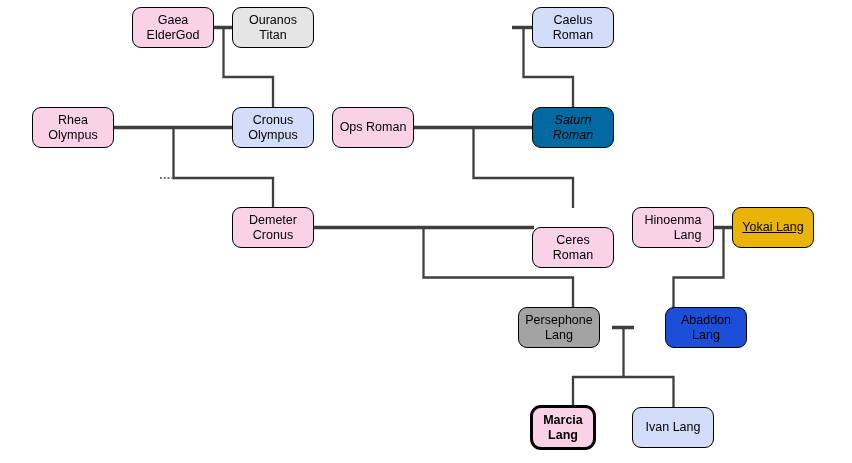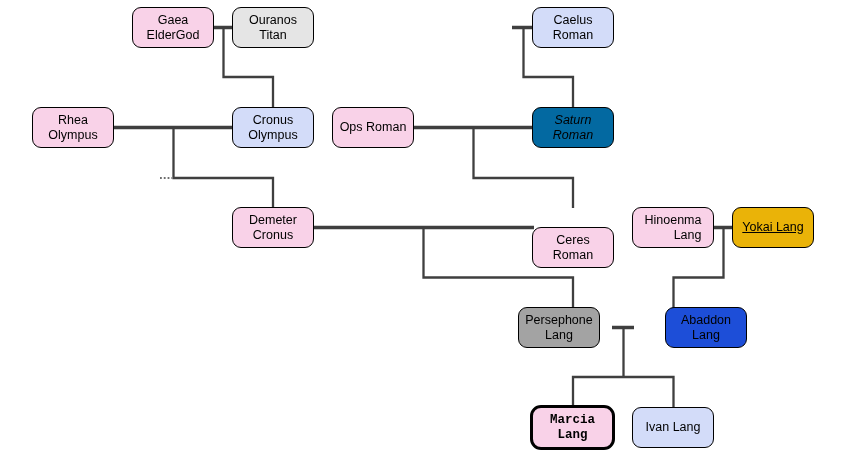--- a/index.html
+++ b/index.html
@@ -33,26 +33,25 @@
     justify-content: center;
     text-align: center;
     font-size: 12.5px;
     line-height: 15px;
     color: #000000;
     white-space: pre-line;
     z-index: 1;
     cursor: default;
   }
   .person.highlighted {
-    width: 85px;
+    width: 66px;
     height: 45px;
     border-width: 3px;
     border-radius: 11px;
     font-weight: bold;
-    font-family: Liberation Mono, monospace;
   }
 </style>
 </head>
 <body>
 
 <div id="canvas">
 
   <svg id="connector-layer" width="852" height="463" viewBox="0 0 852 463">
 
     <g stroke="#3f3f3f" stroke-width="3.5" fill="none">

